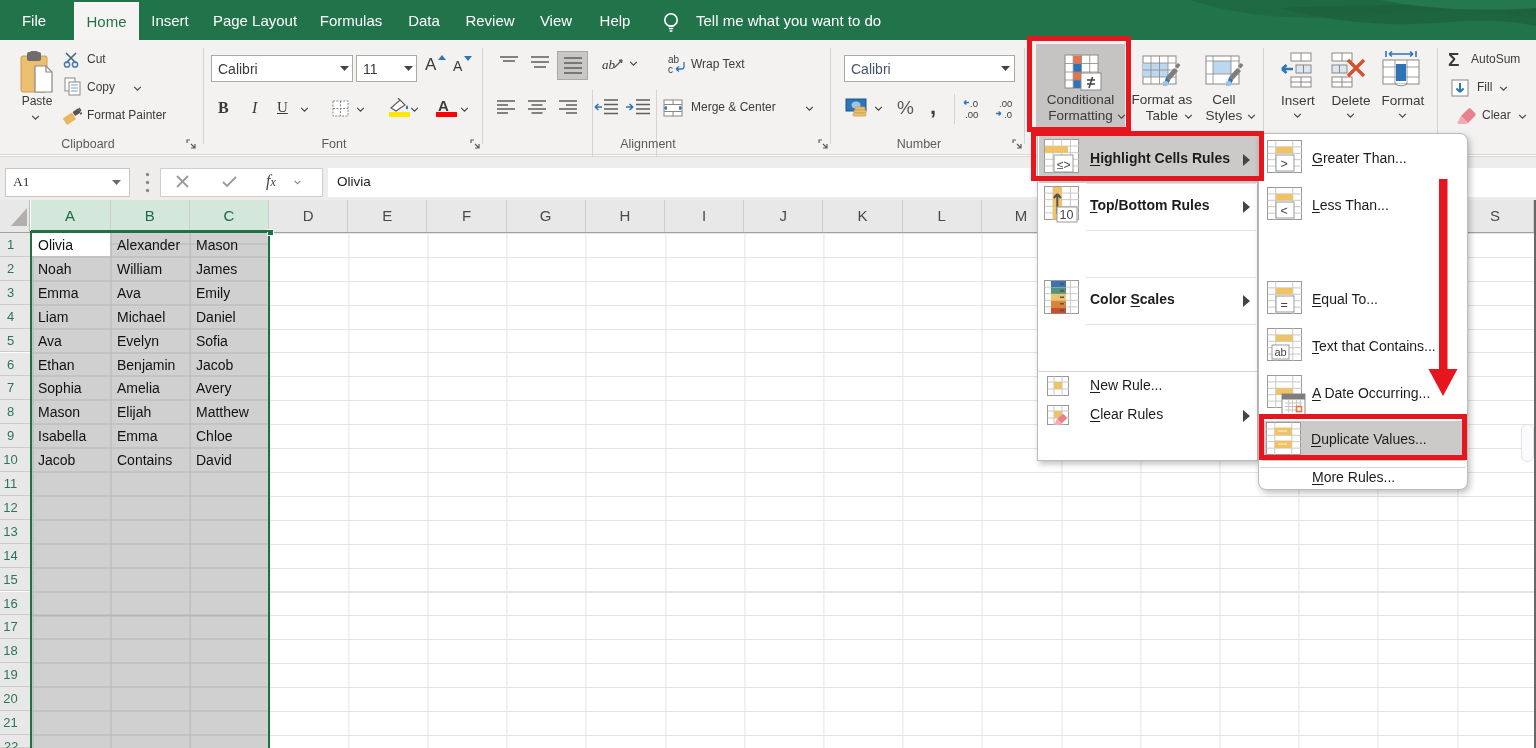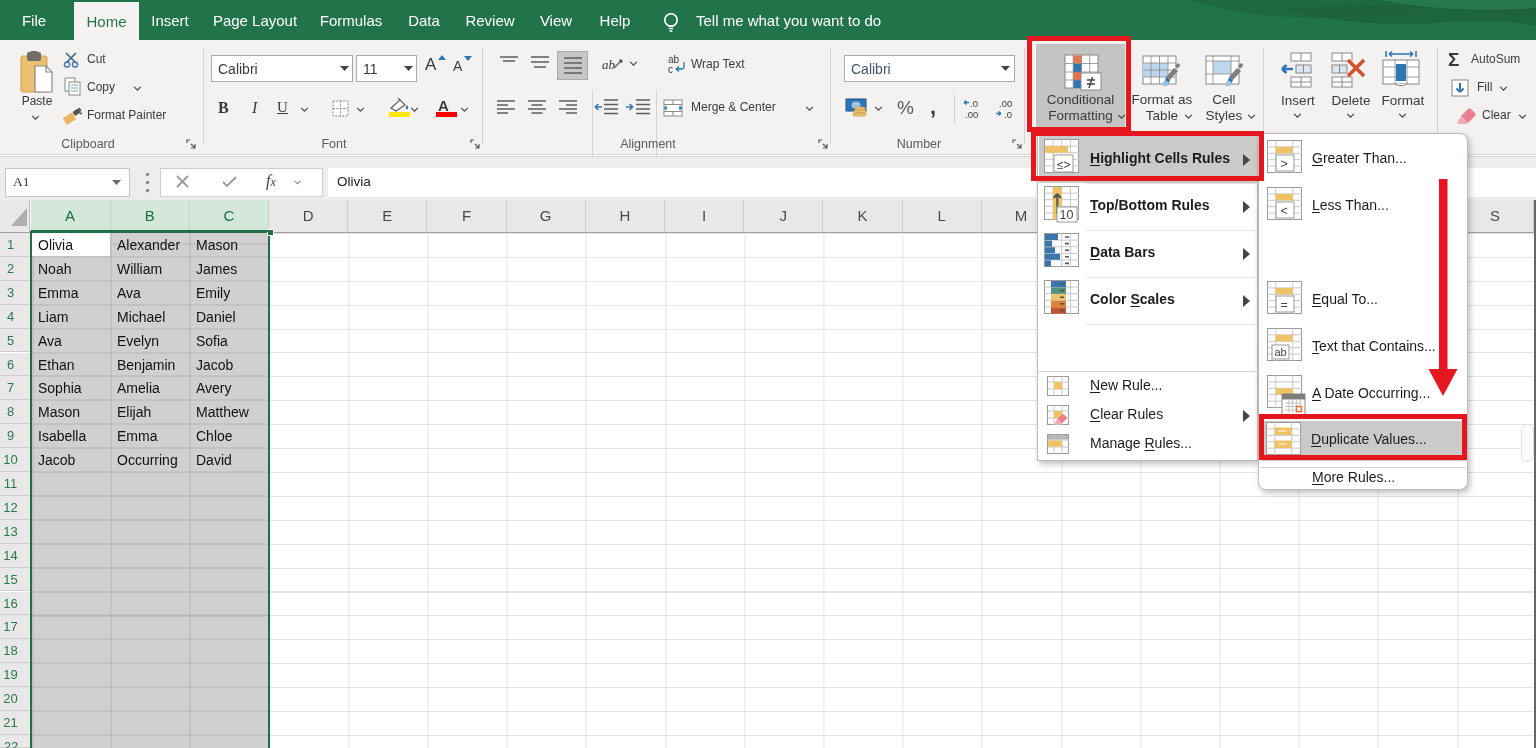--- a/index.html
+++ b/index.html
@@ -486,21 +486,21 @@
       <span class="cell" style="left:79px; width:76px;">Elijah</span>
       <span class="cell" style="left:158px; width:80px;">Matthew</span>
     </div>
   <div class="cellrow" style="left:33px; top:224.2px;">
       <span class="cell" style="left:0; width:76px;">Isabella</span>
       <span class="cell" style="left:79px; width:76px;">Emma</span>
       <span class="cell" style="left:158px; width:76px;">Chloe</span>
     </div>
   <div class="cellrow" style="left:33px; top:248.1px;">
       <span class="cell" style="left:0; width:76px;">Jacob</span>
-      <span class="cell" style="left:79px; width:80px;">Occurring</span>
+      <span class="cell" style="left:79px; width:80px;">Contains</span>
       <span class="cell" style="left:158px; width:76px;">David</span>
     </div>
 
   <div class="abs" style="left:1533.6px; top:0; width:2.4px; height:548px; background:#686868;"></div>
   <div class="abs" style="left:1521px; top:224px; width:13px; height:38px; background:#fbfbfd; border:1px solid #e2e2ea; border-radius:6px;"></div>
 </div>
 
 <div id="panel1" class="panel" style="left:1037px; top:133px; width:221px; height:328px;">
   <div class="mitem" style="top:2px; background:#cbcac9;">
     <svg class="abs" style="left:5px; top:3px;" width="37" height="40" viewBox="0 0 37 40">
@@ -516,34 +516,20 @@
   <div class="mitem" style="top:49px;">
     <svg class="abs" style="left:5px; top:3px;" width="37" height="40" viewBox="0 0 37 40">
       <rect x=".5" y=".5" width="34" height="33" fill="#fff" stroke="#9b9a99"></rect>
       <path d="M.5 7.1 H35 M.5 13.7 H35 M.5 20.3 H35 M.5 26.9 H35 M9 .5 V34 M17.7 .5 V34 M26.4 .5 V34" stroke="#c9c8c7" stroke-width="1"></path>
       <rect x="9" y="1" width="8.7" height="32.5" fill="#f0c266"></rect>
       <path d="M13.3 28 V8 M13.3 8 l-3.6 4 M13.3 8 l3.6 4" stroke="#555" stroke-width="2" fill="none"></path>
       <rect x="13" y="21" width="20" height="15" fill="#fff" stroke="#9b9a99"></rect>
       <text x="15.5" y="33" font-size="12.5" fill="#444" font-family="Liberation Sans">10</text>
     </svg>
     <div class="mlabel bold" style="left:51px; top:14px;"><u>T</u>op/Bottom Rules</div>
-    <div class="subarrow"></div>
-  </div>
-  <div class="mitem" style="top:96px;">
-    <svg class="abs" style="left:5px; top:3px;" width="37" height="40" viewBox="0 0 37 40">
-      <rect x=".5" y=".5" width="34" height="33" fill="#fff" stroke="#9b9a99"></rect>
-      <path d="M.5 7.1 H35 M.5 13.7 H35 M.5 20.3 H35 M.5 26.9 H35 M17.7 .5 V34 M26.4 .5 V34" stroke="#c9c8c7" stroke-width="1"></path>
-      <rect x="1" y="1" width="13" height="6" fill="#3a76ad"></rect>
-      <rect x="1" y="7.6" width="7" height="6" fill="#3a76ad"></rect>
-      <rect x="1" y="14.2" width="10" height="6" fill="#3a76ad"></rect>
-      <rect x="1" y="20.8" width="15" height="6" fill="#3a76ad"></rect>
-      <rect x="1" y="27.4" width="6" height="6" fill="#3a76ad"></rect>
-      <path d="M21 4 h4 M21 10.6 h4 M21 17.2 h4 M21 23.8 h4 M21 30.4 h4" stroke="#555" stroke-width="1.6"></path>
-    </svg>
-    <div class="mlabel bold" style="left:51px; top:14px;"><u>D</u>ata Bars</div>
     <div class="subarrow"></div>
   </div>
   <div class="mitem" style="top:143px;">
     <svg class="abs" style="left:5px; top:3px;" width="37" height="40" viewBox="0 0 37 40">
       <rect x=".5" y=".5" width="34" height="33" fill="#fff" stroke="#9b9a99"></rect>
       <path d="M26.4 .5 V34 M.5 7.1 H35 M.5 13.7 H35 M.5 20.3 H35 M.5 26.9 H35" stroke="#c9c8c7" stroke-width="1"></path>
       <rect x="7" y="1" width="15" height="6.3" fill="#3a76ad"></rect>
       <rect x="7" y="7.5" width="15" height="6.3" fill="#55917c"></rect>
       <rect x="7" y="14.1" width="15" height="6.3" fill="#ecc36a"></rect>
       <rect x="7" y="20.7" width="15" height="6.3" fill="#dd8434"></rect>
@@ -570,29 +556,20 @@
     <svg class="abs" style="left:8px; top:4px;" width="25" height="22" viewBox="0 0 25 22">
       <rect x=".5" y=".5" width="21" height="19" fill="#fff" stroke="#9b9a99"></rect>
       <path d="M.5 6 H22 M.5 13 H22 M7 .5 V20 M15 .5 V20" stroke="#c9c8c7"></path>
       <rect x="7" y="6" width="8" height="7" fill="#f0c266"></rect>
       <path d="M10 14 L15 9.5 Q16 8.6 17 9.5 L19.5 12 Q20.5 13 19.5 14 L14.5 18.6 z" fill="#e9808d"></path>
       <path d="M10 14 L14.5 18.6 L13 20 L8.5 20 Q7.5 20 7.7 18.6 z" fill="#f2aab3"></path>
     </svg>
     <div class="mlabel" style="left:51px; top:5px;"><u>C</u>lear Rules</div>
     <div class="subarrow"></div>
   </div>
-  <div class="mitem" style="top:296px; height:29px;">
-    <svg class="abs" style="left:8px; top:4px;" width="23" height="21" viewBox="0 0 23 21">
-      <rect x=".5" y=".5" width="21" height="19" fill="#fff" stroke="#9b9a99"></rect>
-      <rect x="1" y="1" width="20" height="4.6" fill="#b8b6b4"></rect>
-      <path d="M.5 6 H22 M.5 13 H22 M7 .5 V20 M15 .5 V20" stroke="#c9c8c7"></path>
-      <rect x="1" y="6.5" width="14" height="6" fill="#f0c266"></rect>
-    </svg>
-    <div class="mlabel" style="left:51px; top:5px;">Manage <u>R</u>ules...</div>
-  </div>
 </div>
 
 <div id="panel2" class="panel" style="left:1258px; top:133px; width:210px; height:357px; border-radius:0 8px 8px 8px;">
   <div class="mitem p2" style="top:2px;">
     <svg class="abs" style="left:7px; top:4px;" width="36" height="40" viewBox="0 0 36 40">
       <rect x=".5" y=".5" width="34" height="32" fill="#fff" stroke="#9b9a99"></rect>
       <path d="M.5 6.9 H35 M.5 13.3 H35 M.5 19.7 H35 M.5 26.1 H35 M8.8 .5 V33 M25.8 .5 V33" stroke="#c9c8c7"></path>
       <rect x="8.8" y="6.9" width="17" height="6.4" fill="#f0c266"></rect>
       <rect x="9" y="15" width="18" height="16" fill="#fff" stroke="#9b9a99"></rect>
       <text x="13.5" y="28" font-size="12.5" fill="#444" font-family="Liberation Sans">&gt;</text>

